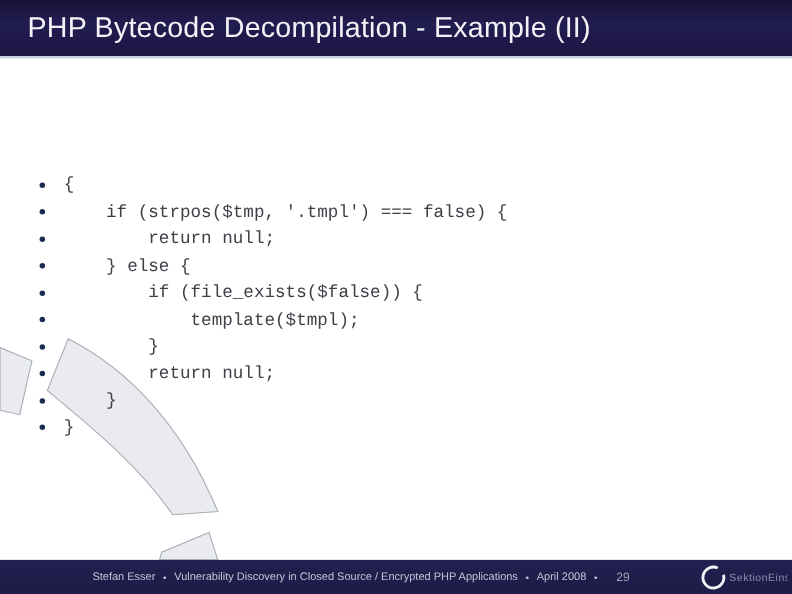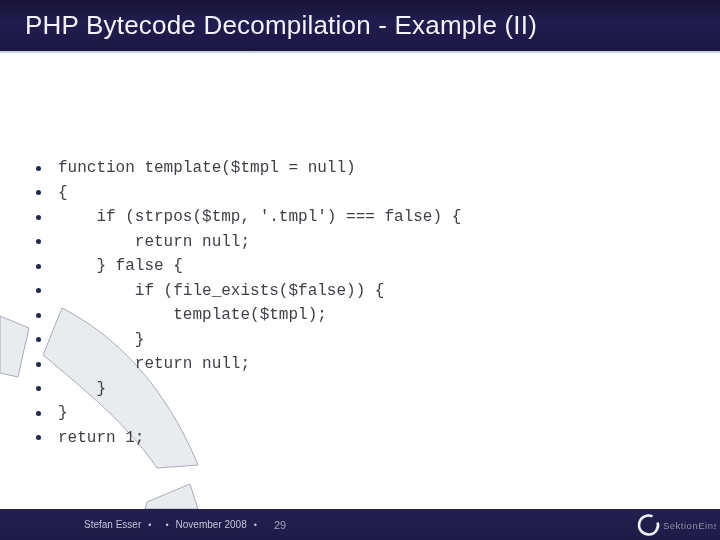--- a/index.html
+++ b/index.html
@@ -126,37 +126,33 @@
     <div class="slide-title">PHP Bytecode Decompilation - Example (II)</div>
   </div>
   <div class="header-rule"></div>
 
   <div class="content">
 
 
     <ul class="code-list">
       <li>
           <span class="code-dot"></span>
-          <span class="code-text">function template($tmpl = null)</span>
-        </li>
-      <li>
-          <span class="code-dot"></span>
           <span class="code-text">{</span>
         </li>
       <li>
           <span class="code-dot"></span>
           <span class="code-text">    if (strpos($tmp, '.tmpl') === false) {</span>
         </li>
       <li>
           <span class="code-dot"></span>
           <span class="code-text">        return null;</span>
         </li>
       <li>
           <span class="code-dot"></span>
-          <span class="code-text">    } false {</span>
+          <span class="code-text">    } else {</span>
         </li>
       <li>
           <span class="code-dot"></span>
           <span class="code-text">        if (file_exists($false)) {</span>
         </li>
       <li>
           <span class="code-dot"></span>
           <span class="code-text">            template($tmpl);</span>
         </li>
       <li>
@@ -168,33 +164,30 @@
           <span class="code-text">        return null;</span>
         </li>
       <li>
           <span class="code-dot"></span>
           <span class="code-text">    }</span>
         </li>
       <li>
           <span class="code-dot"></span>
           <span class="code-text">}</span>
         </li>
-      <li>
-          <span class="code-dot"></span>
-          <span class="code-text">return 1;</span>
-        </li>
     </ul>
   </div>
 
   <div class="footer">
     <div class="footer-line">
       <span>Stefan Esser</span>
       <span class="sep">•</span>
+      <span>Vulnerability Discovery in Closed Source / Encrypted PHP Applications</span>
       <span class="sep">•</span>
-      <span>November 2008</span>
+      <span>April 2008</span>
       <span class="sep">•</span>
       <span class="page-number">29</span>
     </div>
     <svg class="logo" width="86" height="30" viewBox="0 0 86 30">
       <path class="logo-ring" d="M27.7,12.5 A9.5,9.5 0 1 1 22.5,6.4"></path>
       <text class="logo-label" x="33" y="18.5">SektionEins</text>
     </svg>
   </div>
 
 </div>

